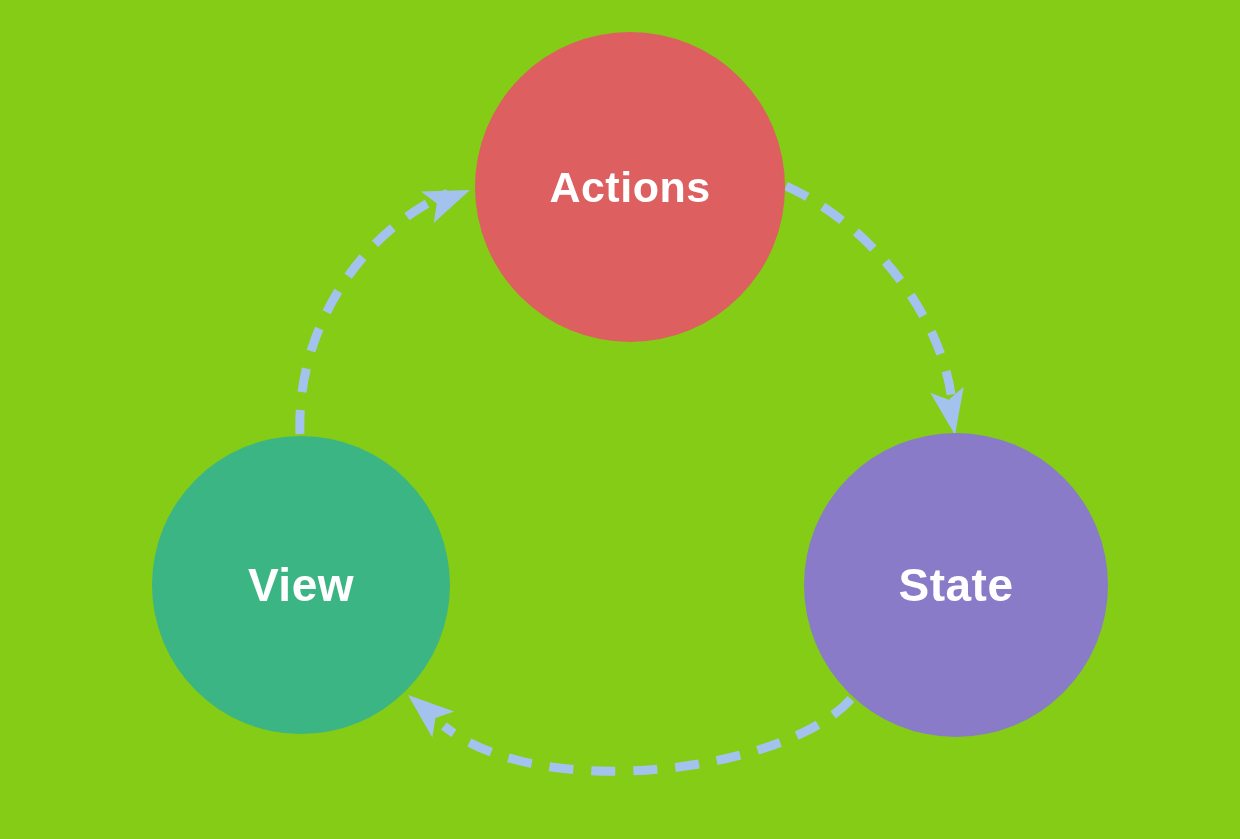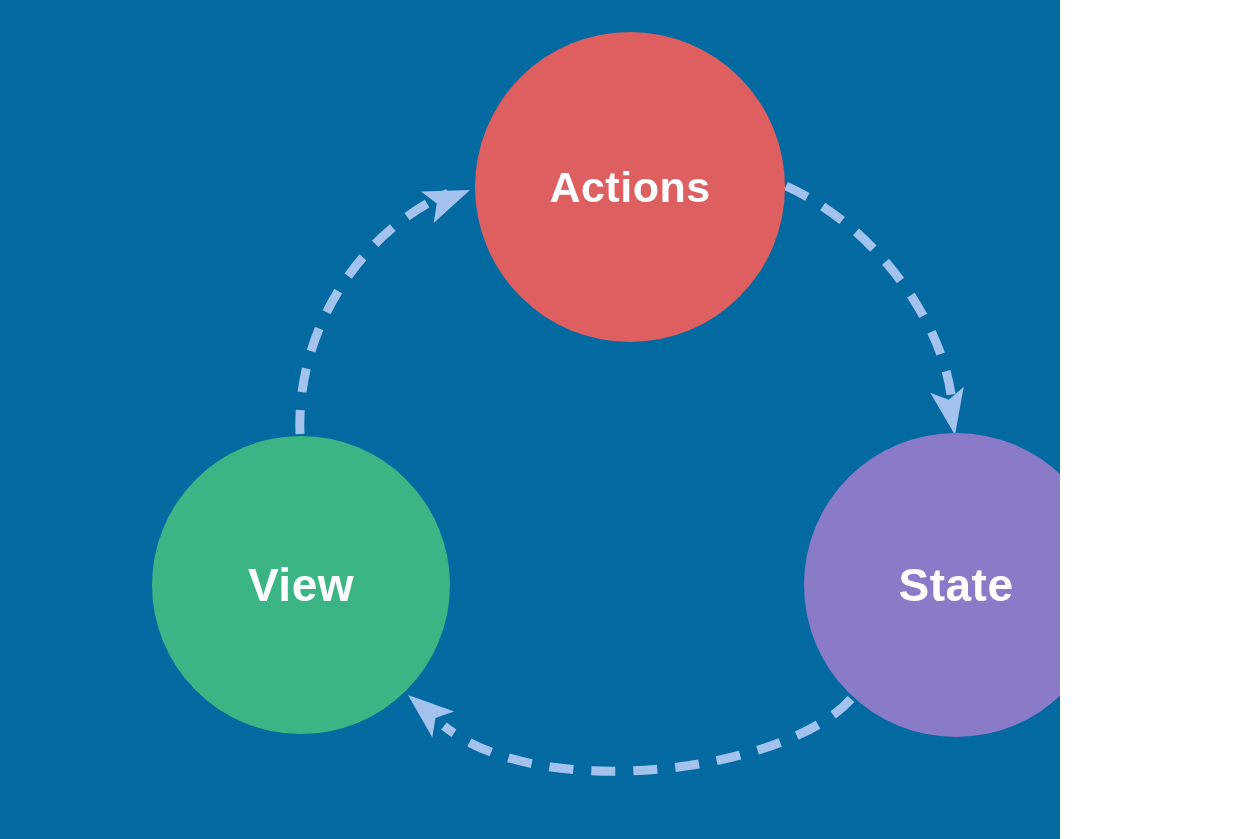--- a/index.html
+++ b/index.html
@@ -5,23 +5,23 @@
   html, body {
     margin: 0;
     padding: 0;
     background: #ffffff;
   }
   body {
     font-family: "Liberation Sans", sans-serif;
   }
   #diagram-canvas {
     position: relative;
-    width: 1060px;
+    width: 1240px;
     height: 839px;
-    background: #0369a1;
+    background: #84cc16;
     overflow: hidden;
   }
   #flow-svg {
     position: absolute;
     left: 0;
     top: 0;
     width: 1240px;
     height: 839px;
     display: block;
   }

